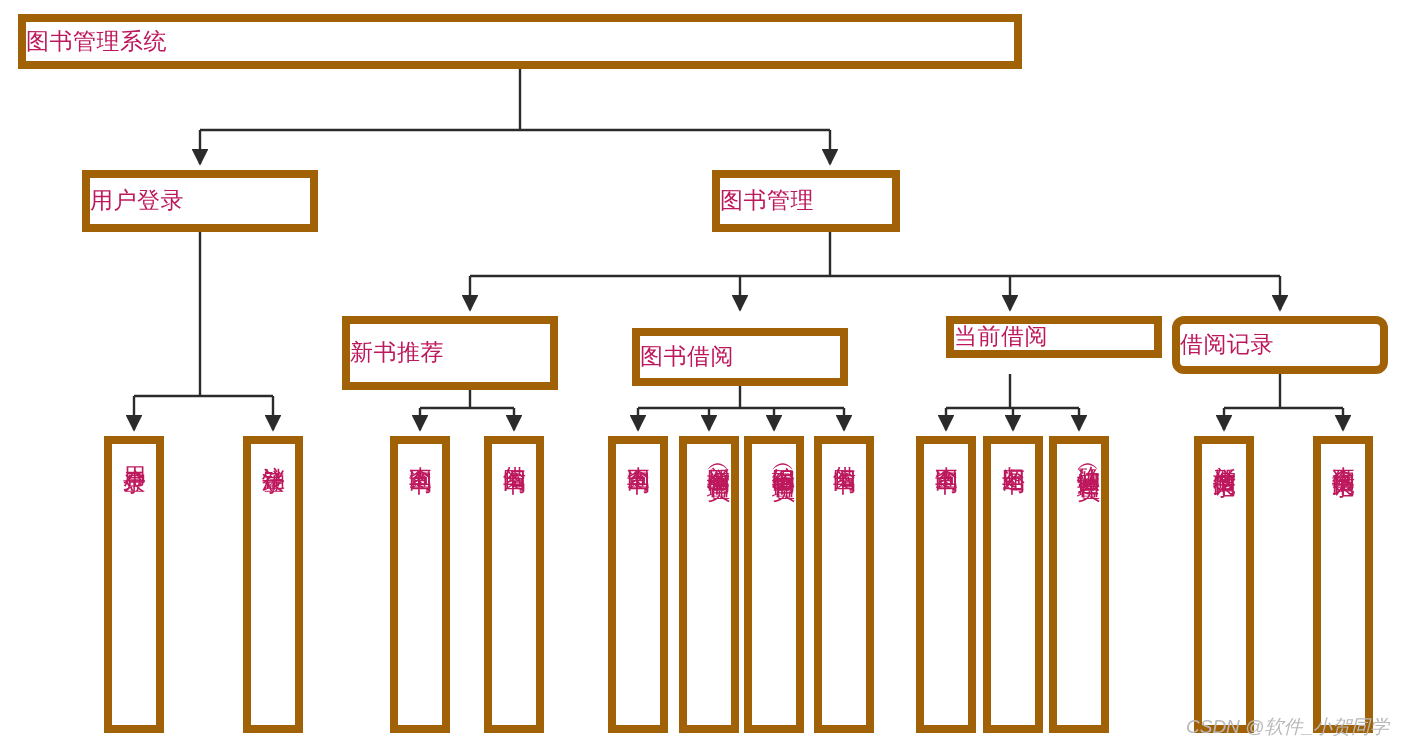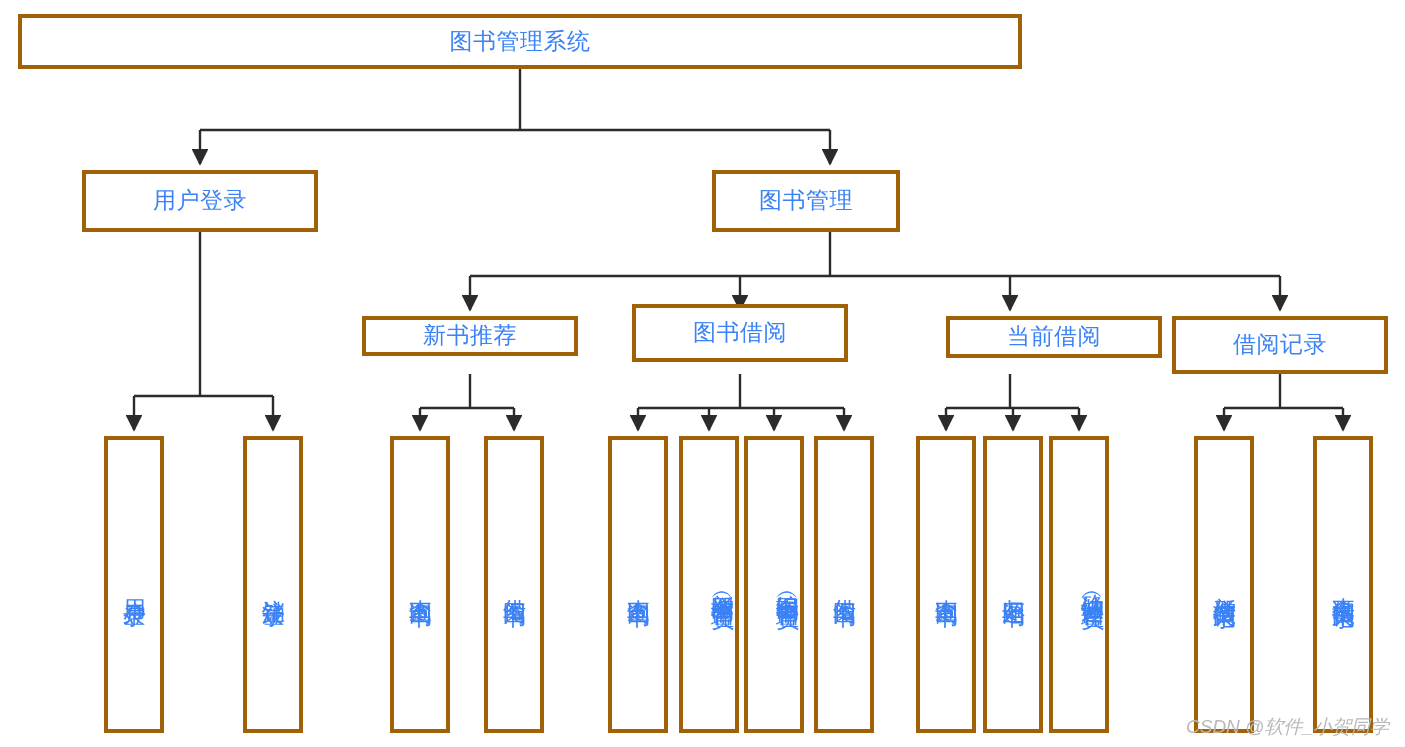--- a/index.html
+++ b/index.html
@@ -21,26 +21,26 @@
     position: absolute;
     left: 0;
     top: 0;
     width: 1405px;
     height: 747px;
     pointer-events: none;
   }
   .node {
     position: absolute;
     box-sizing: border-box;
-    border: 4px solid #a16207;
+    border: 8px solid #a16207;
     background: #ffffff;
     display: flex;
     align-items: center;
-    justify-content: center;
-    color: #3b82f6;
+    justify-content: flex-start;
+    color: #be185d;
     line-height: 1.12;
   }
   .node.horiz {
     font-size: 23px;
     letter-spacing: 0.5px;
   }
   .node.vert {
     writing-mode: vertical-rl;
     text-orientation: upright;
     font-size: 23px;
@@ -127,30 +127,30 @@
     <span class="node-label">图书管理系统</span>
   </div>
 
   <div class="node horiz" style="left:82px; top:170px; width:236px; height:62px;">
     <span class="node-label">用户登录</span>
   </div>
   <div class="node horiz" style="left:712px; top:170px; width:188px; height:62px;">
     <span class="node-label">图书管理</span>
   </div>
 
-  <div class="node horiz" style="left:362px; top:316px; width:216px; height:40px;">
+  <div class="node horiz" style="left:342px; top:316px; width:216px; height:74px;">
     <span class="node-label">新书推荐</span>
   </div>
-  <div class="node horiz" style="left:632px; top:304px; width:216px; height:58px;">
+  <div class="node horiz" style="left:632px; top:328px; width:216px; height:58px;">
     <span class="node-label">图书借阅</span>
   </div>
   <div class="node horiz" style="left:902px; top:316px; width:216px; height:42px;margin-left:44px;">
     <span class="node-label">当前借阅</span>
   </div>
-  <div class="node horiz" style="left:1172px; top:316px; width:216px; height:58px;">
+  <div class="node horiz" style="left:1172px; top:316px; width:216px; height:58px;border-radius:12px;">
     <span class="node-label">借阅记录</span>
   </div>
 
   <div class="node vert" style="left:104px; top:436px; width:60px; height:297px;">
     <span class="node-label">用户登录</span>
   </div>
   <div class="node vert" style="left:243px; top:436px; width:60px; height:297px;">
     <span class="node-label">注销登录</span>
   </div>
 

